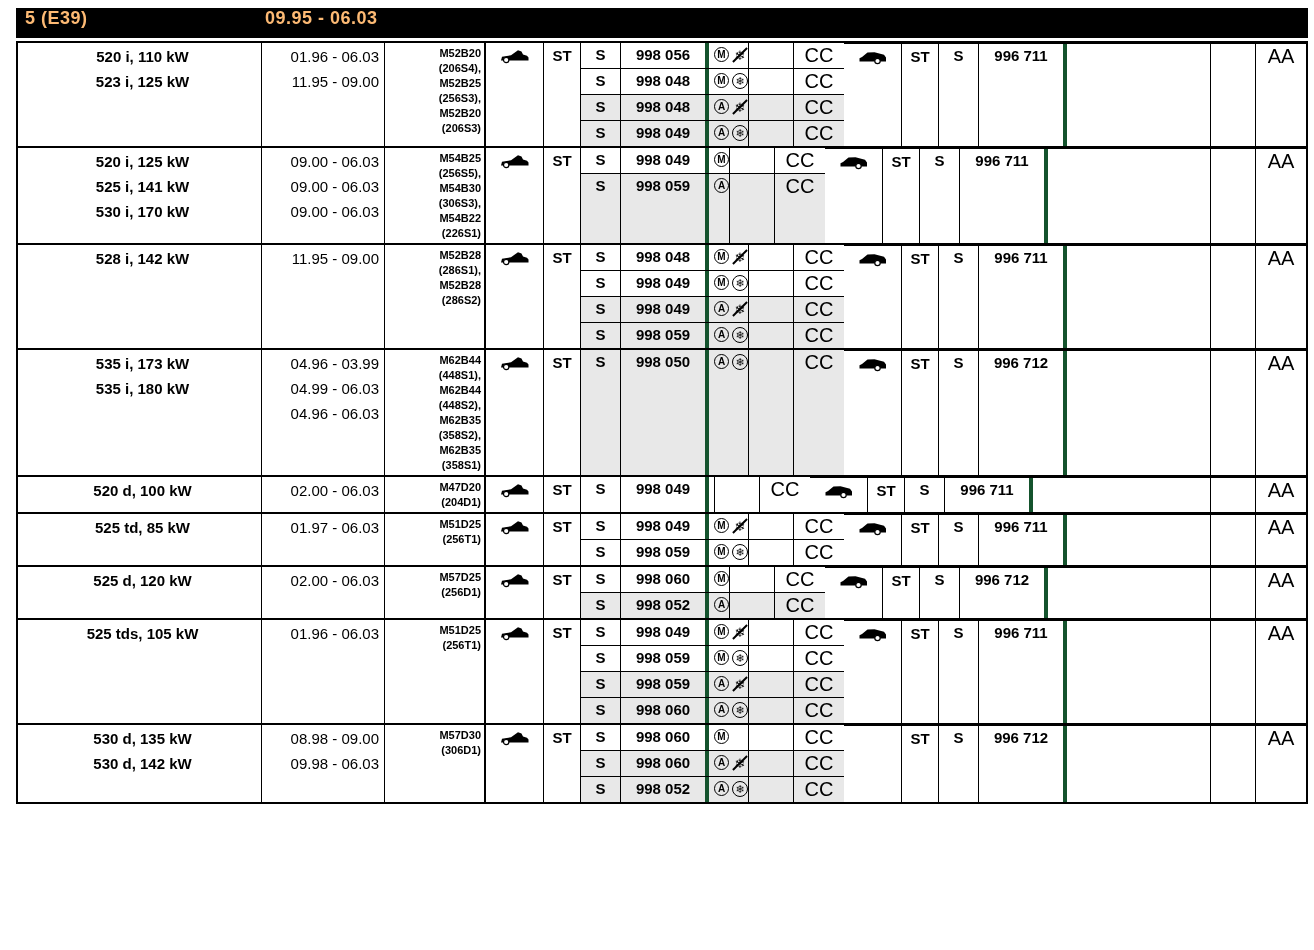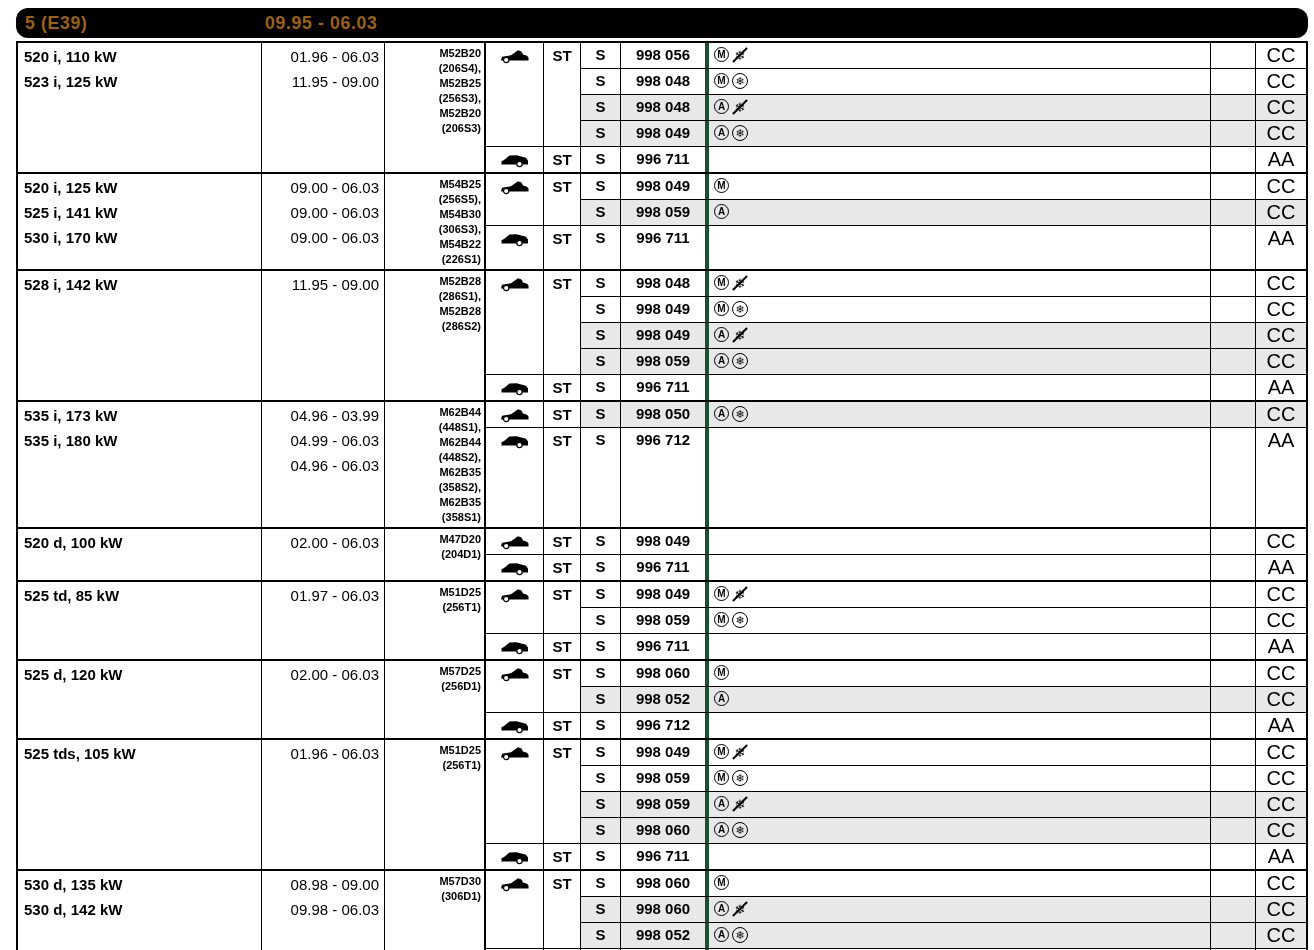--- a/index.html
+++ b/index.html
@@ -1,34 +1,34 @@
 <!DOCTYPE html>
 <html><head>
 <meta charset="utf-8">
 <style>
   html,body{margin:0;padding:0;background:#fff;}
   body{width:1314px;height:950px;overflow:hidden;font-family:"Liberation Sans",sans-serif;color:#000;}
   .page{padding:8px 6px 0 16px;box-sizing:border-box;}
 
-  .header-bar{height:30px;background:#000;color:#a16207;display:flex;align-items:center;font-weight:bold;font-size:18px;border-radius:12px;}
+  .header-bar{height:30px;background:#000;color:#fdba74;display:flex;align-items:flex-start;font-weight:bold;font-size:18px;}
   .header-series{width:249px;padding-left:9px;box-sizing:border-box;letter-spacing:0.5px;}
   .header-period{letter-spacing:0.5px;}
 
   .table{border:2px solid #000;margin-top:3px;}
   .block{display:flex;align-items:stretch;border-bottom:2px solid #000;}
   .block:last-child{border-bottom:none;}
 
-  .model-col{width:244px;border-right:1px solid #000;box-sizing:border-box;padding-top:1px;}
+  .model-col{width:244px;border-right:1px solid #000;box-sizing:border-box;padding-top:1px;text-align:center;}
   .date-col{width:123px;border-right:1px solid #000;box-sizing:border-box;padding-top:1px;}
   .engine-col{width:101px;border-right:2px solid #000;box-sizing:border-box;padding:3px 3px 2px 4px;}
   .model-line{font-weight:bold;font-size:15px;line-height:25px;padding-left:6px;white-space:nowrap;}
   .date-line{font-size:15px;line-height:25px;text-align:right;padding-right:5px;white-space:nowrap;}
   .engine-line{font-weight:bold;font-size:11px;line-height:15px;text-align:right;}
 
-  .parts{flex:1;display:flex;flex-direction:column;}
+  .parts{flex:1;display:flex;}
   .group{display:flex;flex:0 0 auto;}
   .group:last-child{flex:1;}
   .group + .group{border-top:1px solid #000;}
   .icon-col{width:58px;border-right:1px solid #000;box-sizing:border-box;display:flex;justify-content:center;align-items:flex-start;padding-top:6px;}
   .st-col{width:37px;border-right:1px solid #000;box-sizing:border-box;text-align:center;font-weight:bold;font-size:15px;line-height:25px;}
   .rows{flex:1;display:flex;flex-direction:column;}
   .part-row{display:flex;align-items:stretch;height:25px;flex:0 0 auto;}
   .part-row:last-child{flex:1 1 auto;height:auto;min-height:25px;}
   .part-row + .part-row{border-top:1px solid #000;}
   .part-row.shaded{background:#e8e8e8;}

